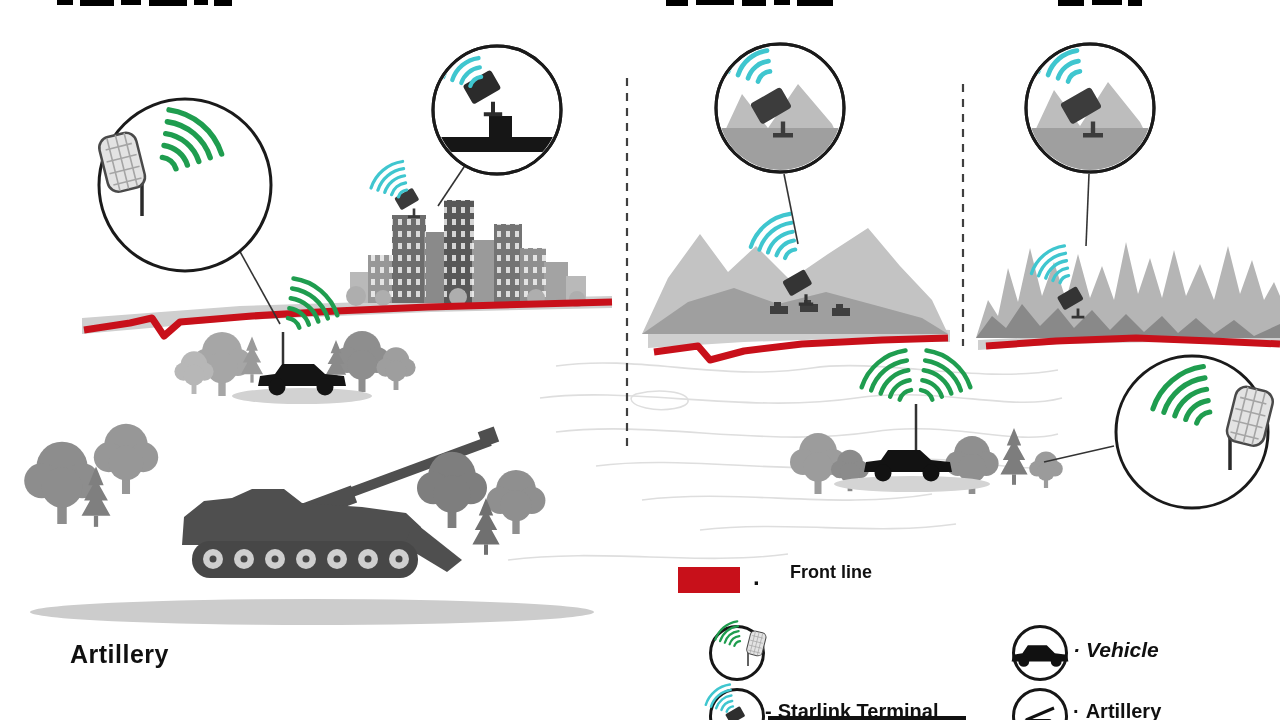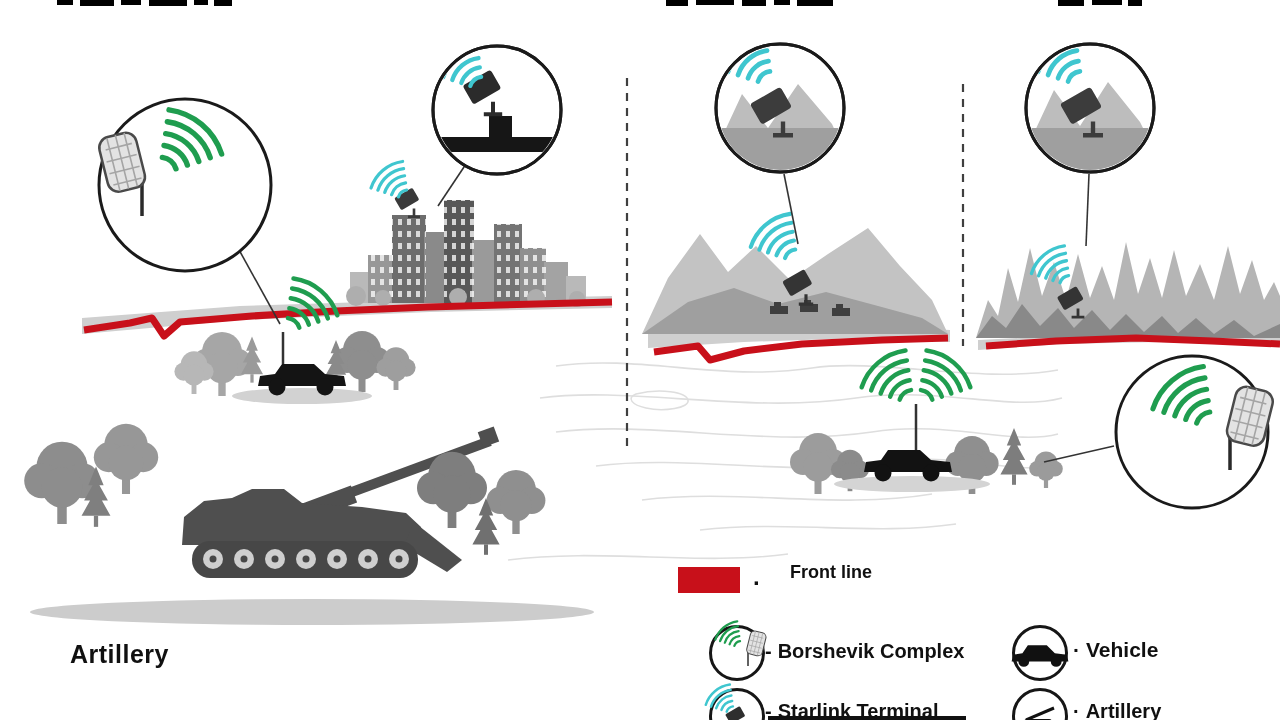--- a/index.html
+++ b/index.html
@@ -5,21 +5,21 @@
   * { margin:0; padding:0; box-sizing:border-box; }
   html,body { width:1280px; height:720px; background:#ffffff; }
   body { font-family:"Liberation Sans", sans-serif; color:#111; }
   .stage { position:relative; width:1280px; height:720px; overflow:hidden; background:#fff; }
   .stage > svg { position:absolute; left:0; top:0; }
   .txt { position:absolute; white-space:nowrap; font-weight:bold; color:#101010; }
   .artillery-caption { left:70px; top:640px; font-size:25px; letter-spacing:0.5px; }
   .legend-frontline-sep { left:753px; top:569px; font-size:24px; }
   .legend-frontline-label { left:790px; top:562px; font-size:18px; }
   .legend-borshevik-label { left:765px; top:640px; font-size:20px; }
-  .legend-vehicle-label { left:1073px; top:638px; font-size:21px; }
+  .legend-vehicle-label { left:1073px; top:638px; font-size:21px;font-style:italic; }
   .legend-starlink-label { left:765px; top:700px; font-size:20px; }
   .legend-artillery-label { left:1073px; top:700px; font-size:20px; }
   .sep { display:inline-block; margin-right:6px; }
   .green-fan { color: var(--borshevik-signal, #1f9d4f); }
   .cyan-fan { color: var(--starlink-signal, #3fc6cf); }
 </style>
 </head>
 <body>
 
 <div class="stage">
@@ -317,21 +317,20 @@
 
     <rect x="768" y="716" width="198" height="4.5" fill="#111"></rect>
   </g>
 </svg>
 
 <div class="txt artillery-caption">Artillery</div>
 
 <div class="txt legend-frontline-sep">·</div>
 <div class="txt legend-frontline-label">Front line</div>
 
-<div class="txt legend-borshevik-label"><span class="sep">-</span><span>Borshevik Complex</span></div>
 
 <div class="txt legend-vehicle-label"><span class="sep">·</span><span>Vehicle</span></div>
 
 <div class="txt legend-starlink-label"><span class="sep">-</span><span>Starlink Terminal</span></div>
 
 <div class="txt legend-artillery-label"><span class="sep">·</span><span>Artillery</span></div>
 
 </div>
 
 </body></html>

